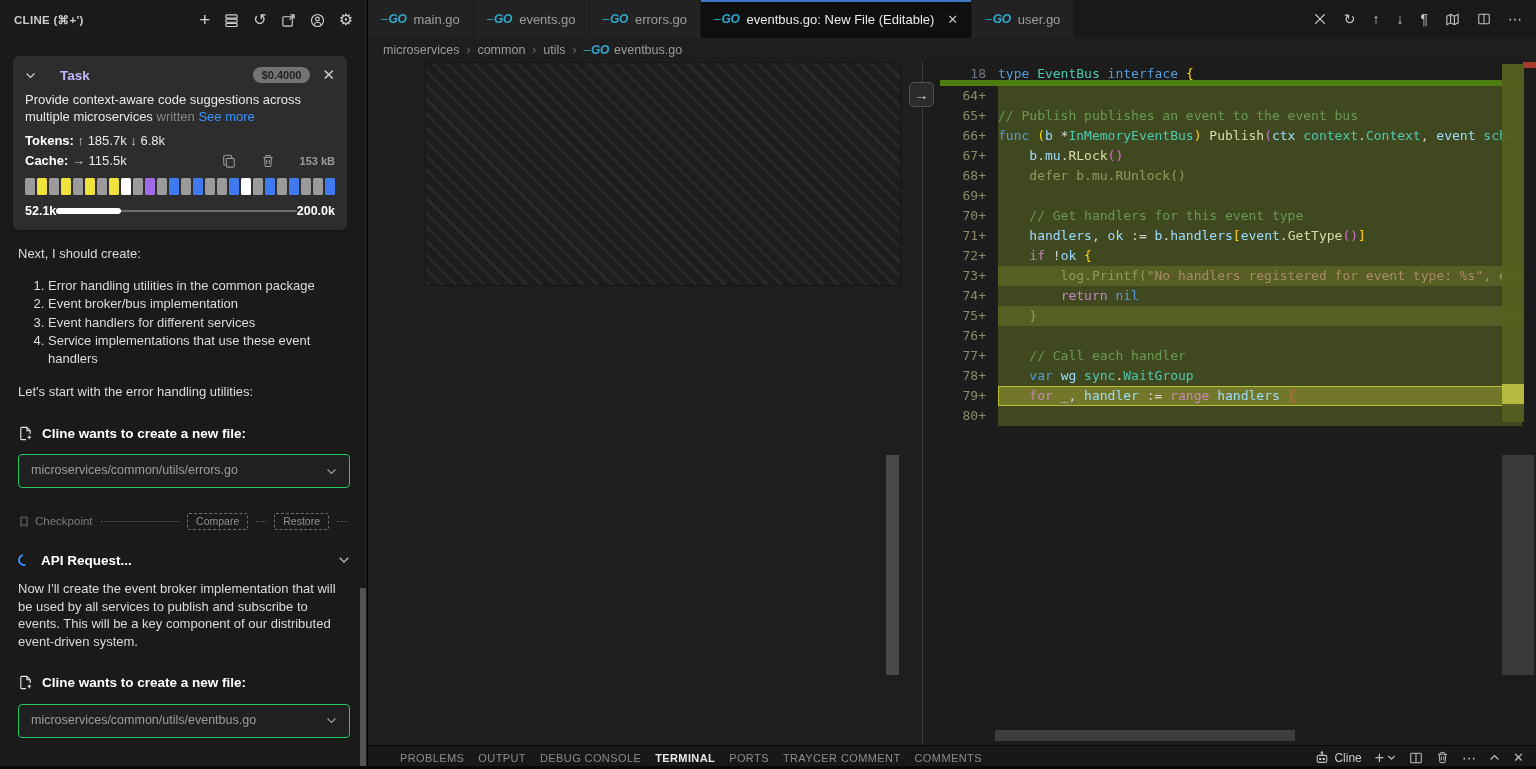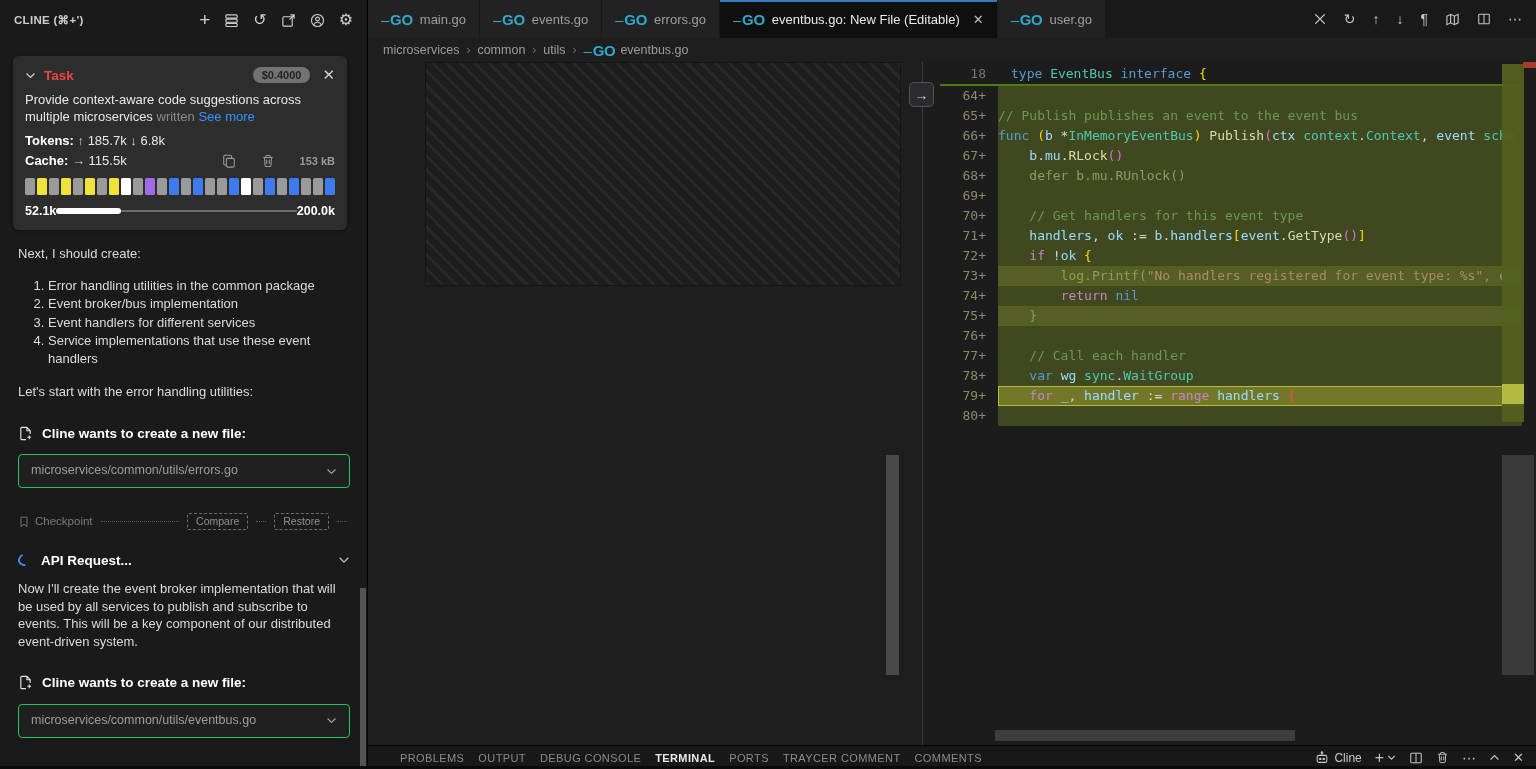--- a/index.html
+++ b/index.html
@@ -10,21 +10,21 @@
   
   .sidebar { position:absolute; left:0; top:0; width:368px; height:769px; background:#1a1a1a; border-right:1px solid #000; overflow:hidden; }
   .sb-header { display:flex; align-items:center; height:40px; padding:0 14px; }
   .sb-title { font-size:11.5px; font-weight:700; color:#cccccc; letter-spacing:.3px; }
   .sb-header-icons { margin-left:auto; display:flex; gap:14px; align-items:center; color:#cfcfcf; }
   .sb-header-icons .glyph { font-size:16px; line-height:16px; }
   .icon-svg { display:inline-block; vertical-align:middle; }
 
   .task-card { position:absolute; left:13px; top:56px; width:334px; background:#2d2d2d; border-radius:6px; padding:10px 12px 12px 12px; box-shadow:0 1px 3px rgba(0,0,0,.4); }
   .tc-row1 { display:flex; align-items:center; gap:8px; }
-  .tc-title { font-size:13.5px; font-weight:700; color:#ef4444; }
+  .tc-title { font-size:13.5px; font-weight:700; color:#c4b5fd;margin-left:16px; }
   .tc-badge { margin-left:auto; background:#737373; color:#222; font-size:11px; font-weight:700; padding:2px 9px; border-radius:10px; }
   .tc-close { color:#cfcfcf; font-size:15px; margin-left:4px; cursor:default; }
   .tc-desc { margin-top:7px; font-size:13px; line-height:17px; color:#e8e8e8; }
   .see-more { color:#3794ff; }
   .fade-word { color:#8a8a8a; }
   .tc-tokens { margin-top:8px; font-size:13px; color:#e8e8e8; }
   .tc-tokens b, .tc-cache b { color:#ffffff; }
   .tc-arrow { color:#d5d5d5; }
   .tc-cache { margin-top:5px; font-size:13px; color:#e8e8e8; display:flex; align-items:center; }
   .tc-cache-icons { margin-left:auto; display:flex; gap:25px; align-items:center; color:#9a9a9a; }
@@ -57,41 +57,41 @@
   .chat p.body-text { margin-top:11px; color:#dadada; }
   .sb-scrollbar { position:absolute; right:1px; top:588px; width:6px; height:181px; background:rgba(140,140,140,.5); }
 
   
   .editor { position:absolute; left:368px; top:0; right:0; height:769px; background:#1e1e1e; }
   .tabbar { position:absolute; top:0; left:0; right:0; height:38px; background:#191919; display:flex; align-items:stretch; }
   .tab { display:flex; align-items:center; gap:7px; padding:0 13px; font-size:13px; color:#9d9d9d; background:#222222; margin-right:1px; position:relative; white-space:nowrap; }
   .tab.active { background:#0f0f0f; color:#eaeaea; }
   .tab.active::before { content:""; position:absolute; top:0; left:0; right:0; height:2px; background:#3b79c4; }
   .tab .tab-close { margin-left:6px; font-size:13px; color:#bdbdbd; }
-  .go-badge { color:#2fa8cc; font-size:15px; font-weight:700; letter-spacing:-.3px; }
+  .go-badge { color:#2fa8cc; font-size:12px; font-weight:700; font-style:italic; letter-spacing:-.3px; }
   .go-badge::before { content:"–"; font-style:normal; font-weight:400; margin-right:1px; color:#2fa8cc; }
   .tab-actions { margin-left:auto; display:flex; align-items:center; gap:17px; padding:0 14px; color:#c5c5c5; background:#191919; }
   .tab-actions .glyph { font-size:14px; }
 
   .breadcrumbs { position:absolute; top:38px; left:0; right:0; height:24px; display:flex; align-items:center; gap:7px; padding-left:15px; font-size:12.5px; color:#9d9d9d; background:#1e1e1e; }
   .crumb-sep { color:#6d6d6d; font-size:12px; }
   .crumb { display:flex; align-items:center; gap:5px; }
 
   .diff { position:absolute; top:62px; left:0; right:0; bottom:24px; background:#1c1c1c; }
   .pane-left { position:absolute; left:0; top:0; width:554px; height:100%; background:#1e1e1e; }
   .hatch { position:absolute; left:57px; top:0; width:476px; height:224px; border:1px solid #151515;
            background:repeating-linear-gradient(45deg,#282828 0 3px,#1d1d1d 3px 10px); }
   .vthumb-left { position:absolute; left:518px; top:393px; width:13px; height:220px; background:rgba(110,110,110,.55); }
   .sash { position:absolute; left:554px; top:0; width:1px; height:100%; background:#3c3c3c; }
   .diff-arrow-btn { position:absolute; left:541px; top:20px; width:25px; height:25px; background:#2b2b2e; border:1px solid #525252; border-radius:5px; color:#d8d8d8; font-size:14px; display:flex; align-items:center; justify-content:center; z-index:3; }
 
   .pane-right { position:absolute; left:572px; right:0; top:0; height:100%; overflow:hidden; }
   .code { position:absolute; top:2px; left:0; right:14px; font-family:"DejaVu Sans Mono", monospace; font-size:13px; line-height:20px; }
   .code-line { display:flex; height:20px; white-space:pre; }
-  .code-line.sep { border-bottom:2px solid #4d7c0f; height:22px;gap:13px; }
+  .code-line.sep { border-bottom:6px solid #4d7c0f; height:22px; }
   .gut { width:58px; flex:none; text-align:right; padding-right:12px; color:#8a8a68; }
   .code-line.plain .gut { color:#6e7681; }
   .cnt { flex:1; min-width:0; overflow:hidden; }
   .bg-add .cnt { background:#3f481f; }
   .bg-addlight .cnt { background:#565e24; }
   .bg-current .cnt { background:#73772a; box-shadow:inset 0 0 0 1px #b9bd3c; }
   .tok-kw{color:#569cd6} .tok-ty{color:#4ec9b0} .tok-fn{color:#dcdcaa} .tok-vr{color:#9cdcfe}
   .tok-pl{color:#d4d4d4} .tok-cm{color:#6a9955} .tok-ct{color:#c586c0} .tok-b1{color:#ffd700}
   .tok-b2{color:#d670d6} .tok-rd{color:#f14c4c} .tok-dm{color:#8f9c5e} .tok-ds{color:#a98c66}
   .ruler-green { position:absolute; top:2px; right:12px; width:22px; height:358px; background:rgba(84,96,31,.95); }

